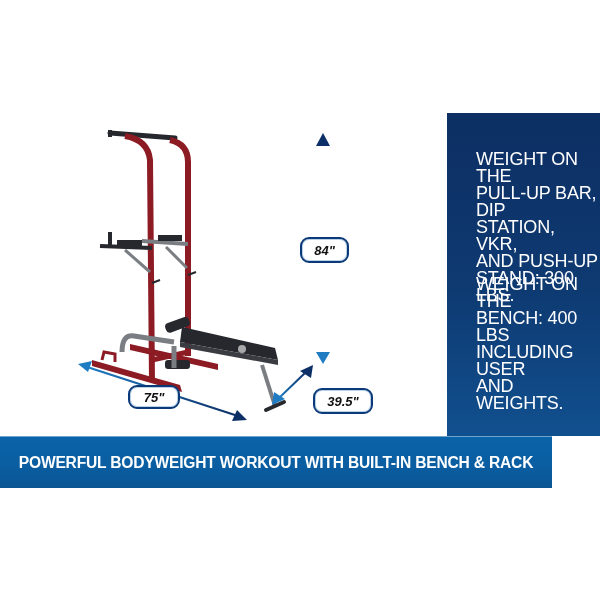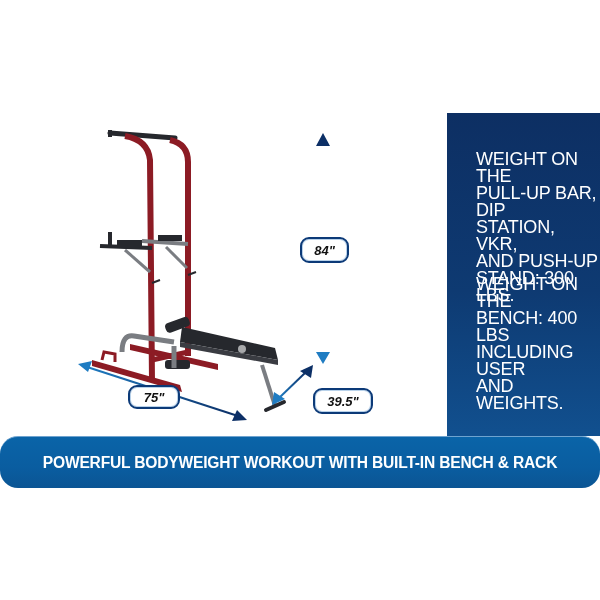--- a/index.html
+++ b/index.html
@@ -15,24 +15,24 @@
     position: absolute; left: 13px; color: #ffffff; font-weight: normal;
     font-size: 18px; line-height: 17px; letter-spacing: -0.2px;
     text-transform: uppercase; white-space: pre-line;
     font-family: "Liberation Sans", sans-serif;
     margin-left: 16px;
   }
   .b1 { top: 38px; }
   .b2 { top: 163px; }
   .b3 { top: 275px; }
   .banner {
-    position: absolute; left: 0; top: 436px; width: 600px; height: 51px;
+    position: absolute; left: 0; top: 436px; width: 552px; height: 51px;
     background: linear-gradient(180deg, #0a64a8 0%, #0a5da0 60%, #0b5594 100%);
     border-top: 1px solid #6fa3cf;
-    display: flex; align-items: center; justify-content: center; border-radius: 18px;
+    display: flex; align-items: center; justify-content: center;
   }
   .banner-text {
     color: #ffffff; font-weight: bold; font-size: 15.6px; letter-spacing: -0.2px;
     text-transform: uppercase;
     font-family: "Liberation Sans", sans-serif;
   }
   .product {
     position: absolute; left: 70px; top: 120px; width: 240px; height: 300px;
   }
   .dim-svg { position: absolute; left: 0; top: 0; width: 600px; height: 600px; pointer-events: none; }

